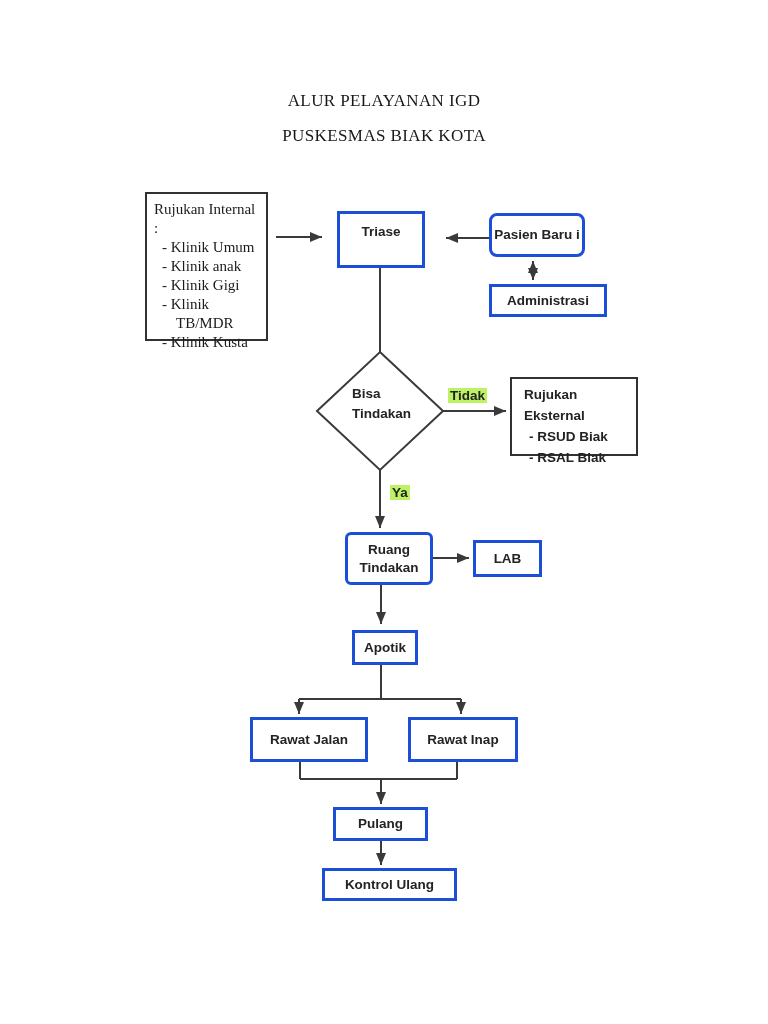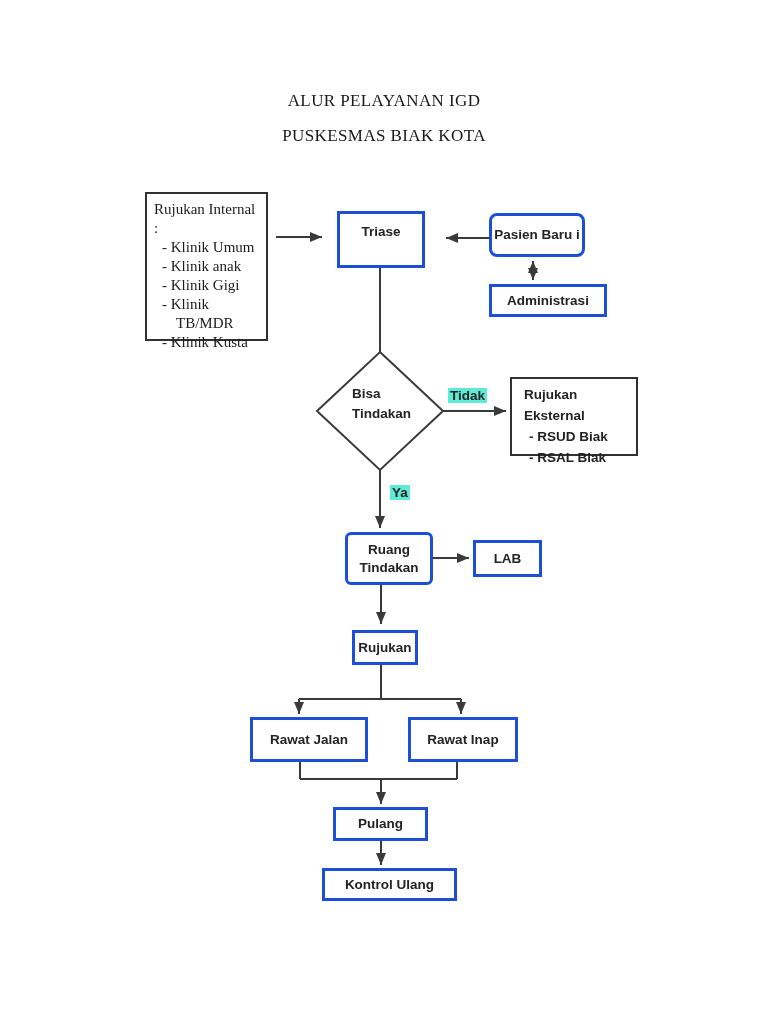--- a/index.html
+++ b/index.html
@@ -96,21 +96,21 @@
     font-size: 13.5px;
     line-height: 20px;
     color: #232323;
     text-align: left;
   }
   .edge-label {
     position: absolute;
     font-weight: bold;
     font-size: 13.5px;
     color: #232323;
-    background: #5eead4;
+    background: #bef264;
     padding: 0 2px;
   }
   .edge-label-tidak { left: 448px; top: 388px; }
   .edge-label-ya    { left: 390px; top: 485px; }
 </style>
 </head>
 <body>
 
 <div class="page">
 
@@ -180,21 +180,21 @@
 
   <div class="node node-ruang-tindakan">
     <span>Ruang Tindakan</span>
   </div>
 
   <div class="node node-lab">
     <span>LAB</span>
   </div>
 
   <div class="node node-apotik">
-    <span>Rujukan</span>
+    <span>Apotik</span>
   </div>
 
   <div class="node node-rawat-jalan">
     <span>Rawat Jalan</span>
   </div>
 
   <div class="node node-rawat-inap">
     <span>Rawat Inap</span>
   </div>
 

